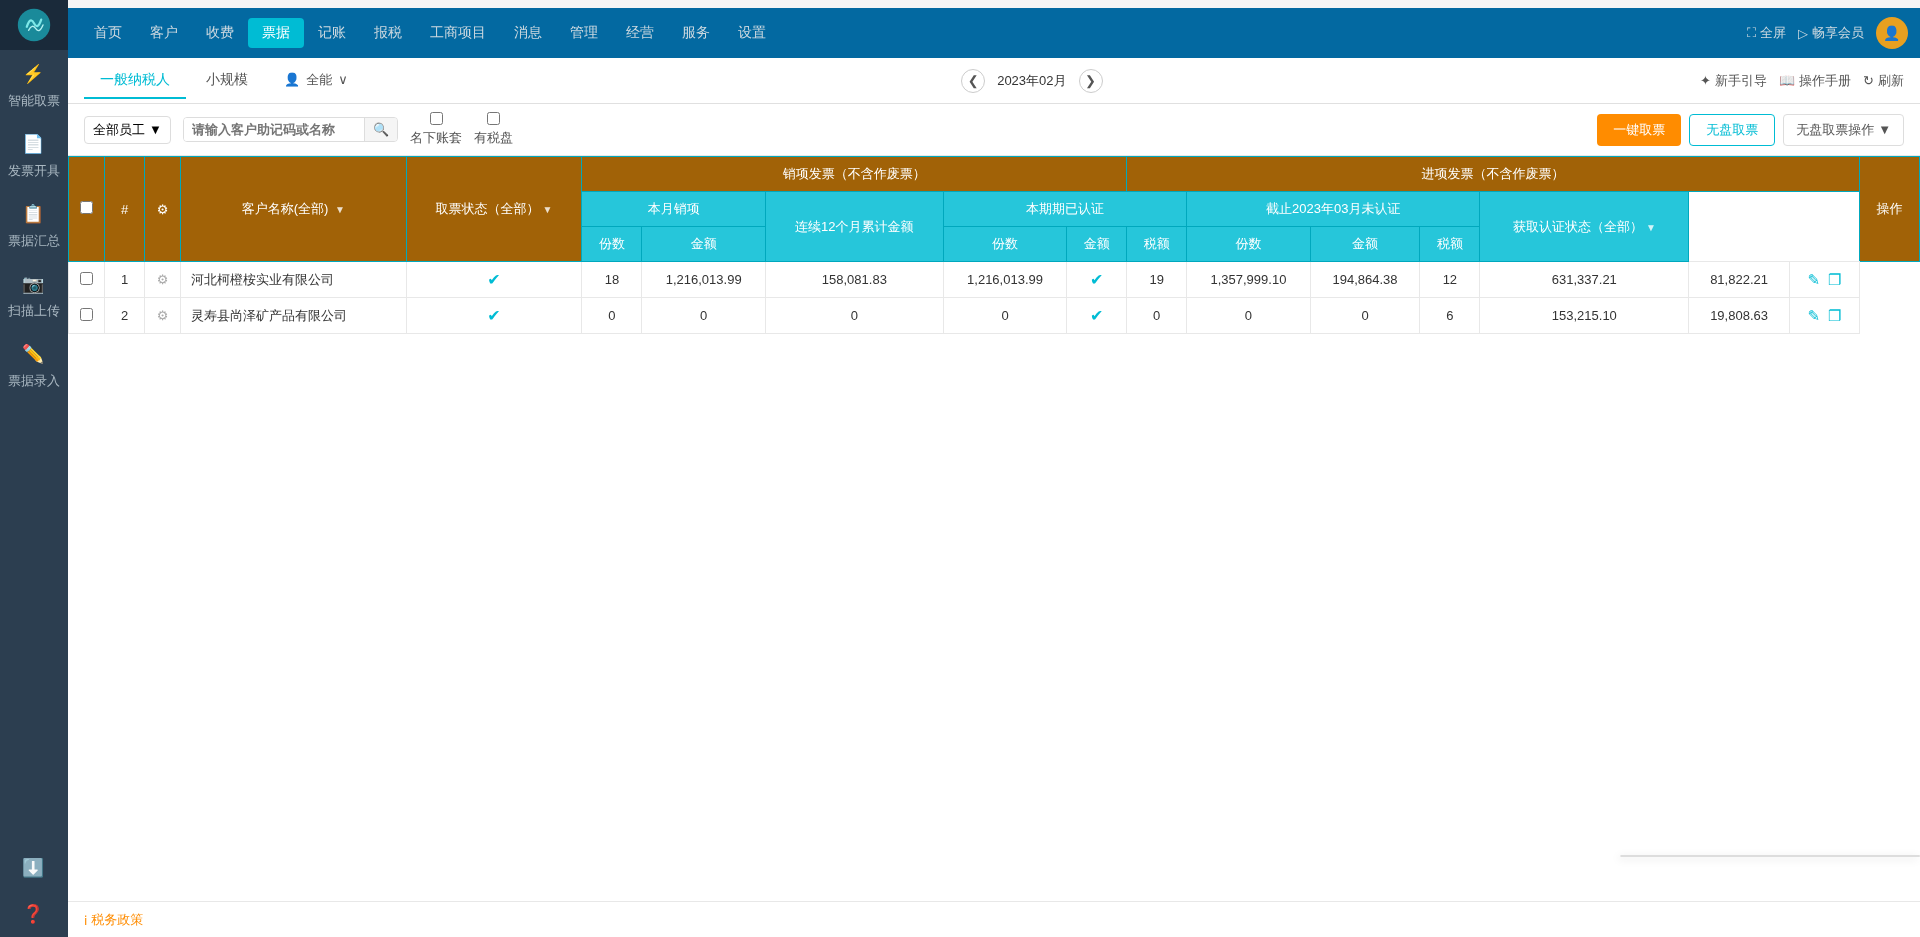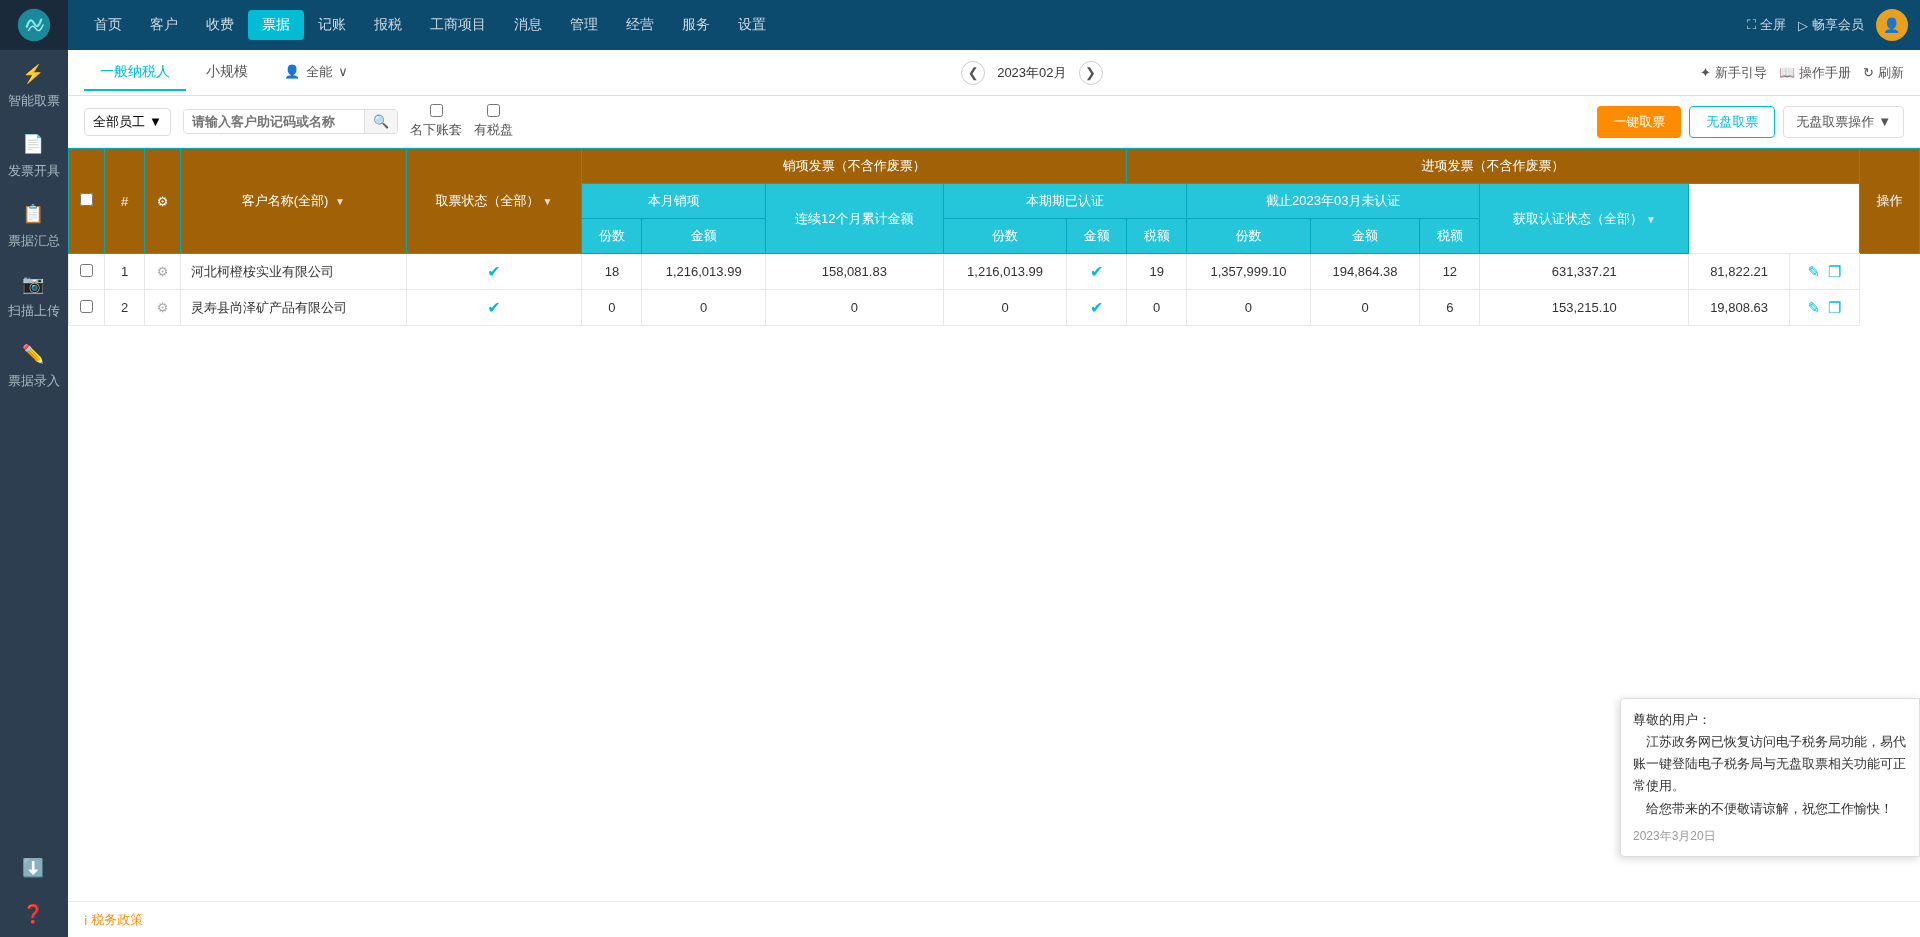--- a/index.html
+++ b/index.html
@@ -61,25 +61,26 @@
       flex: 1;
       display: flex;
       flex-direction: column;
       height: 100%;
       overflow: hidden;
     }
 
     
     .topnav {
       height: 50px;
-      background: #0c4a6e;
+      background: #0369a1;
       display: flex;
       align-items: center;
       padding: 0 12px;
       flex-shrink: 0;
+      margin-top: 8px;
     }
     .topnav-item {
       color: #cdd9e0;
       padding: 6px 14px;
       cursor: pointer;
       font-size: 14px;
       border-radius: 4px;
     }
     .topnav-item.active {
       background: #00bcd4;
@@ -531,17 +532,13 @@
       <span class="bottombar-link">
         <span>ℹ</span>
         <span>税务政策</span>
       </span>
     </div>
 
   </div>
 </div>
 
 <div class="notification-popup">
-  <div class="notification-popup-body">
-    <div>尊敬的用户：<br>　江苏政务网已恢复访问电子税务局功能，易代账一键登陆电子税务局与无盘取票相关功能可正常使用。<br>　给您带来的不便敬请谅解，祝您工作愉快！</div>
-    <div class="notification-popup-date">2023年3月20日</div>
-  </div>
 </div>
 
 </body></html>

